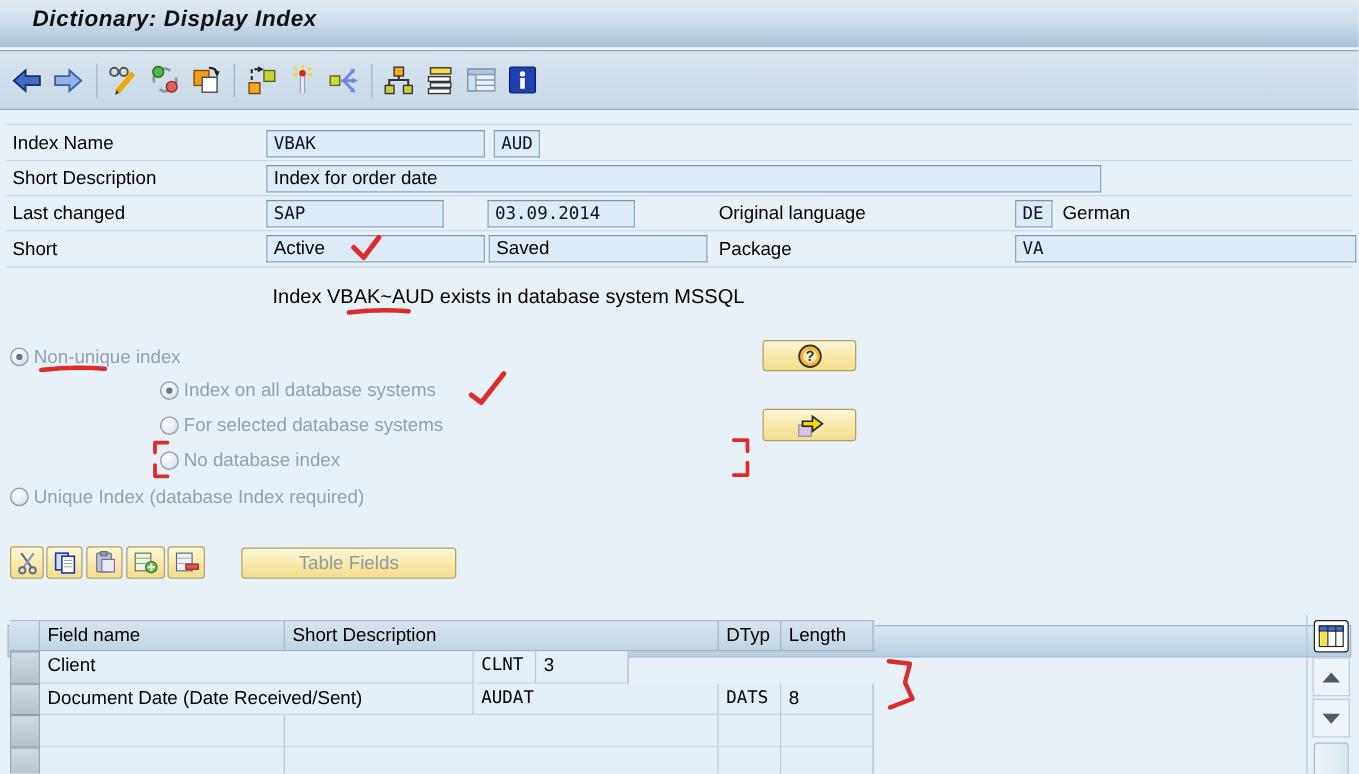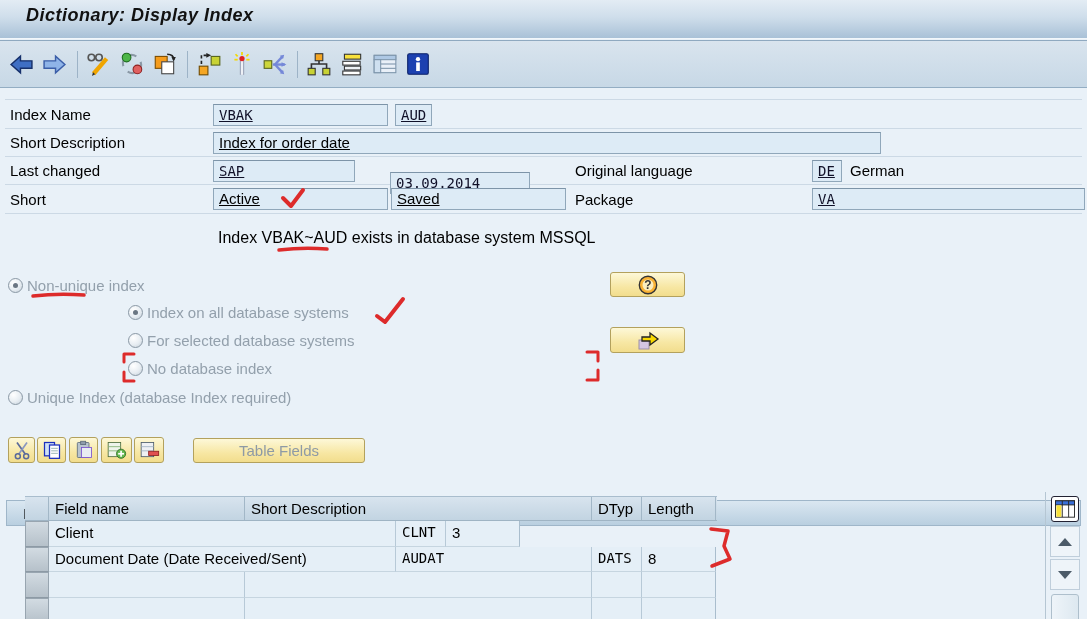--- a/index.html
+++ b/index.html
@@ -18,21 +18,21 @@
     display:flex; align-items:center; padding-left:8px; }
   .tbtn { width:27px; height:27px; margin-right:6px; display:flex; align-items:center;
     justify-content:center; cursor:pointer; }
   .tsep { width:1px; height:27px; background:#9db3c7; margin:0 7px 0 3px; }
 
   
   .hsep { position:absolute; left:5px; width:1077px; height:1px; background:#ccd9e5; }
   .flabel { position:absolute; font-size:15px; color:#000; white-space:nowrap; }
   .field { position:absolute; height:22px; background:#ddebf6;
     border:1px solid #90a7ba; border-top-color:#7d94a8;
-    font-size:15px; padding:1px 5px 0 5px; white-space:nowrap; overflow:hidden;text-decoration:underline; }
+    font-size:15px; padding:1px 5px 0 5px; white-space:nowrap; overflow:hidden; }
   .mono { font-family:"DejaVu Sans Mono","Liberation Mono",monospace; font-size:14px; padding-top:2px; color:#101028; }
 
   
   .radiorow { position:absolute; display:flex; align-items:center; gap:4px;
     font-size:15px; color:#93a0ac; cursor:pointer; white-space:nowrap; }
   .radio { width:15px; height:15px; border-radius:50%;
     border:1px solid #8a98a5; background:radial-gradient(circle at 35% 30%, #ffffff 0%, #e7edf2 55%, #c3cfd9 100%);
     position:relative; flex:0 0 auto; }
   .radio.sel::after { content:""; position:absolute; left:4px; top:4px; width:5px; height:5px;
     border-radius:50%; background:#6a7682; }
@@ -41,21 +41,21 @@
   .ybtn { position:absolute; background:linear-gradient(#fdf8d8, #f7e7a4 60%, #f2dd8d);
     border:1px solid #b3a15d; border-radius:3px; display:flex; align-items:center;
     justify-content:center; cursor:pointer; }
   .ybtn .dis { color:#8e9aa5; font-size:15px; }
 
   
   .panelbar { position:absolute; left:6px; top:466px; width:1075px; height:26px;
     background:linear-gradient(#dae7f1, #b9cfe0); border:1px solid #9fb6c9;
     font-size:15px; display:flex; align-items:center; padding-left:16px;margin-top:34px; }
   .grid { position:absolute; left:8px; top:496px; width:692px; height:123px; overflow:hidden;
-    font-size:15px;margin-left:17px; }
+    font-size:15px; }
   .grow { display:flex; height:25.5px; }
   .grow.head { height:25px; background:linear-gradient(#d8e4ee, #c2d4e2);
     border-top:1px solid #a9bdcd; border-bottom:1px solid #9fb4c4; font-weight:normal; }
   .gcell { border-right:1px solid #b7c9d7; border-bottom:1px solid #c6d5e0;
     padding:3px 5px 0 6px; white-space:nowrap; overflow:hidden; background:#e5eff7; }
   .head .gcell { background:transparent; border-bottom:none; border-right:1px solid #a2b7c7; }
   .gsel { flex:0 0 24px; background:linear-gradient(#d2dbe2,#b6c1ca) !important;
     border:1px solid #98a5b0; border-bottom:1px solid #8d9aa5; cursor:pointer; }
   .head .gsel { background:linear-gradient(#d8e4ee,#c2d4e2) !important; border:none;
     border-right:1px solid #a2b7c7; }
@@ -202,21 +202,21 @@
 
 <span class="flabel" style="left:10px;top:106px">Index Name</span>
 <div class="field mono" style="left:213px;top:104px;width:175px">VBAK</div>
 <div class="field mono" style="left:395px;top:104px;width:37px">AUD</div>
 
 <span class="flabel" style="left:10px;top:134px">Short Description</span>
 <div class="field" style="left:213px;top:132px;width:668px">Index for order date</div>
 
 <span class="flabel" style="left:10px;top:162px">Last changed</span>
 <div class="field mono" style="left:213px;top:160px;width:142px">SAP</div>
-<div class="field mono" style="left:390px;top:172px;width:140px">03.09.2014</div>
+<div class="field mono" style="left:390px;top:160px;width:118px">03.09.2014</div>
 <span class="flabel" style="left:575px;top:162px">Original language</span>
 <div class="field mono" style="left:812px;top:160px;width:30px">DE</div>
 <span class="flabel" style="left:850px;top:162px">German</span>
 
 <span class="flabel" style="left:10px;top:191px">Short</span>
 <div class="field" style="left:213px;top:188px;width:175px">Active</div>
 <div class="field" style="left:391px;top:188px;width:175px">Saved</div>
 <span class="flabel" style="left:575px;top:191px">Package</span>
 <div class="field mono" style="left:812px;top:188px;width:273px">VA</div>
 

